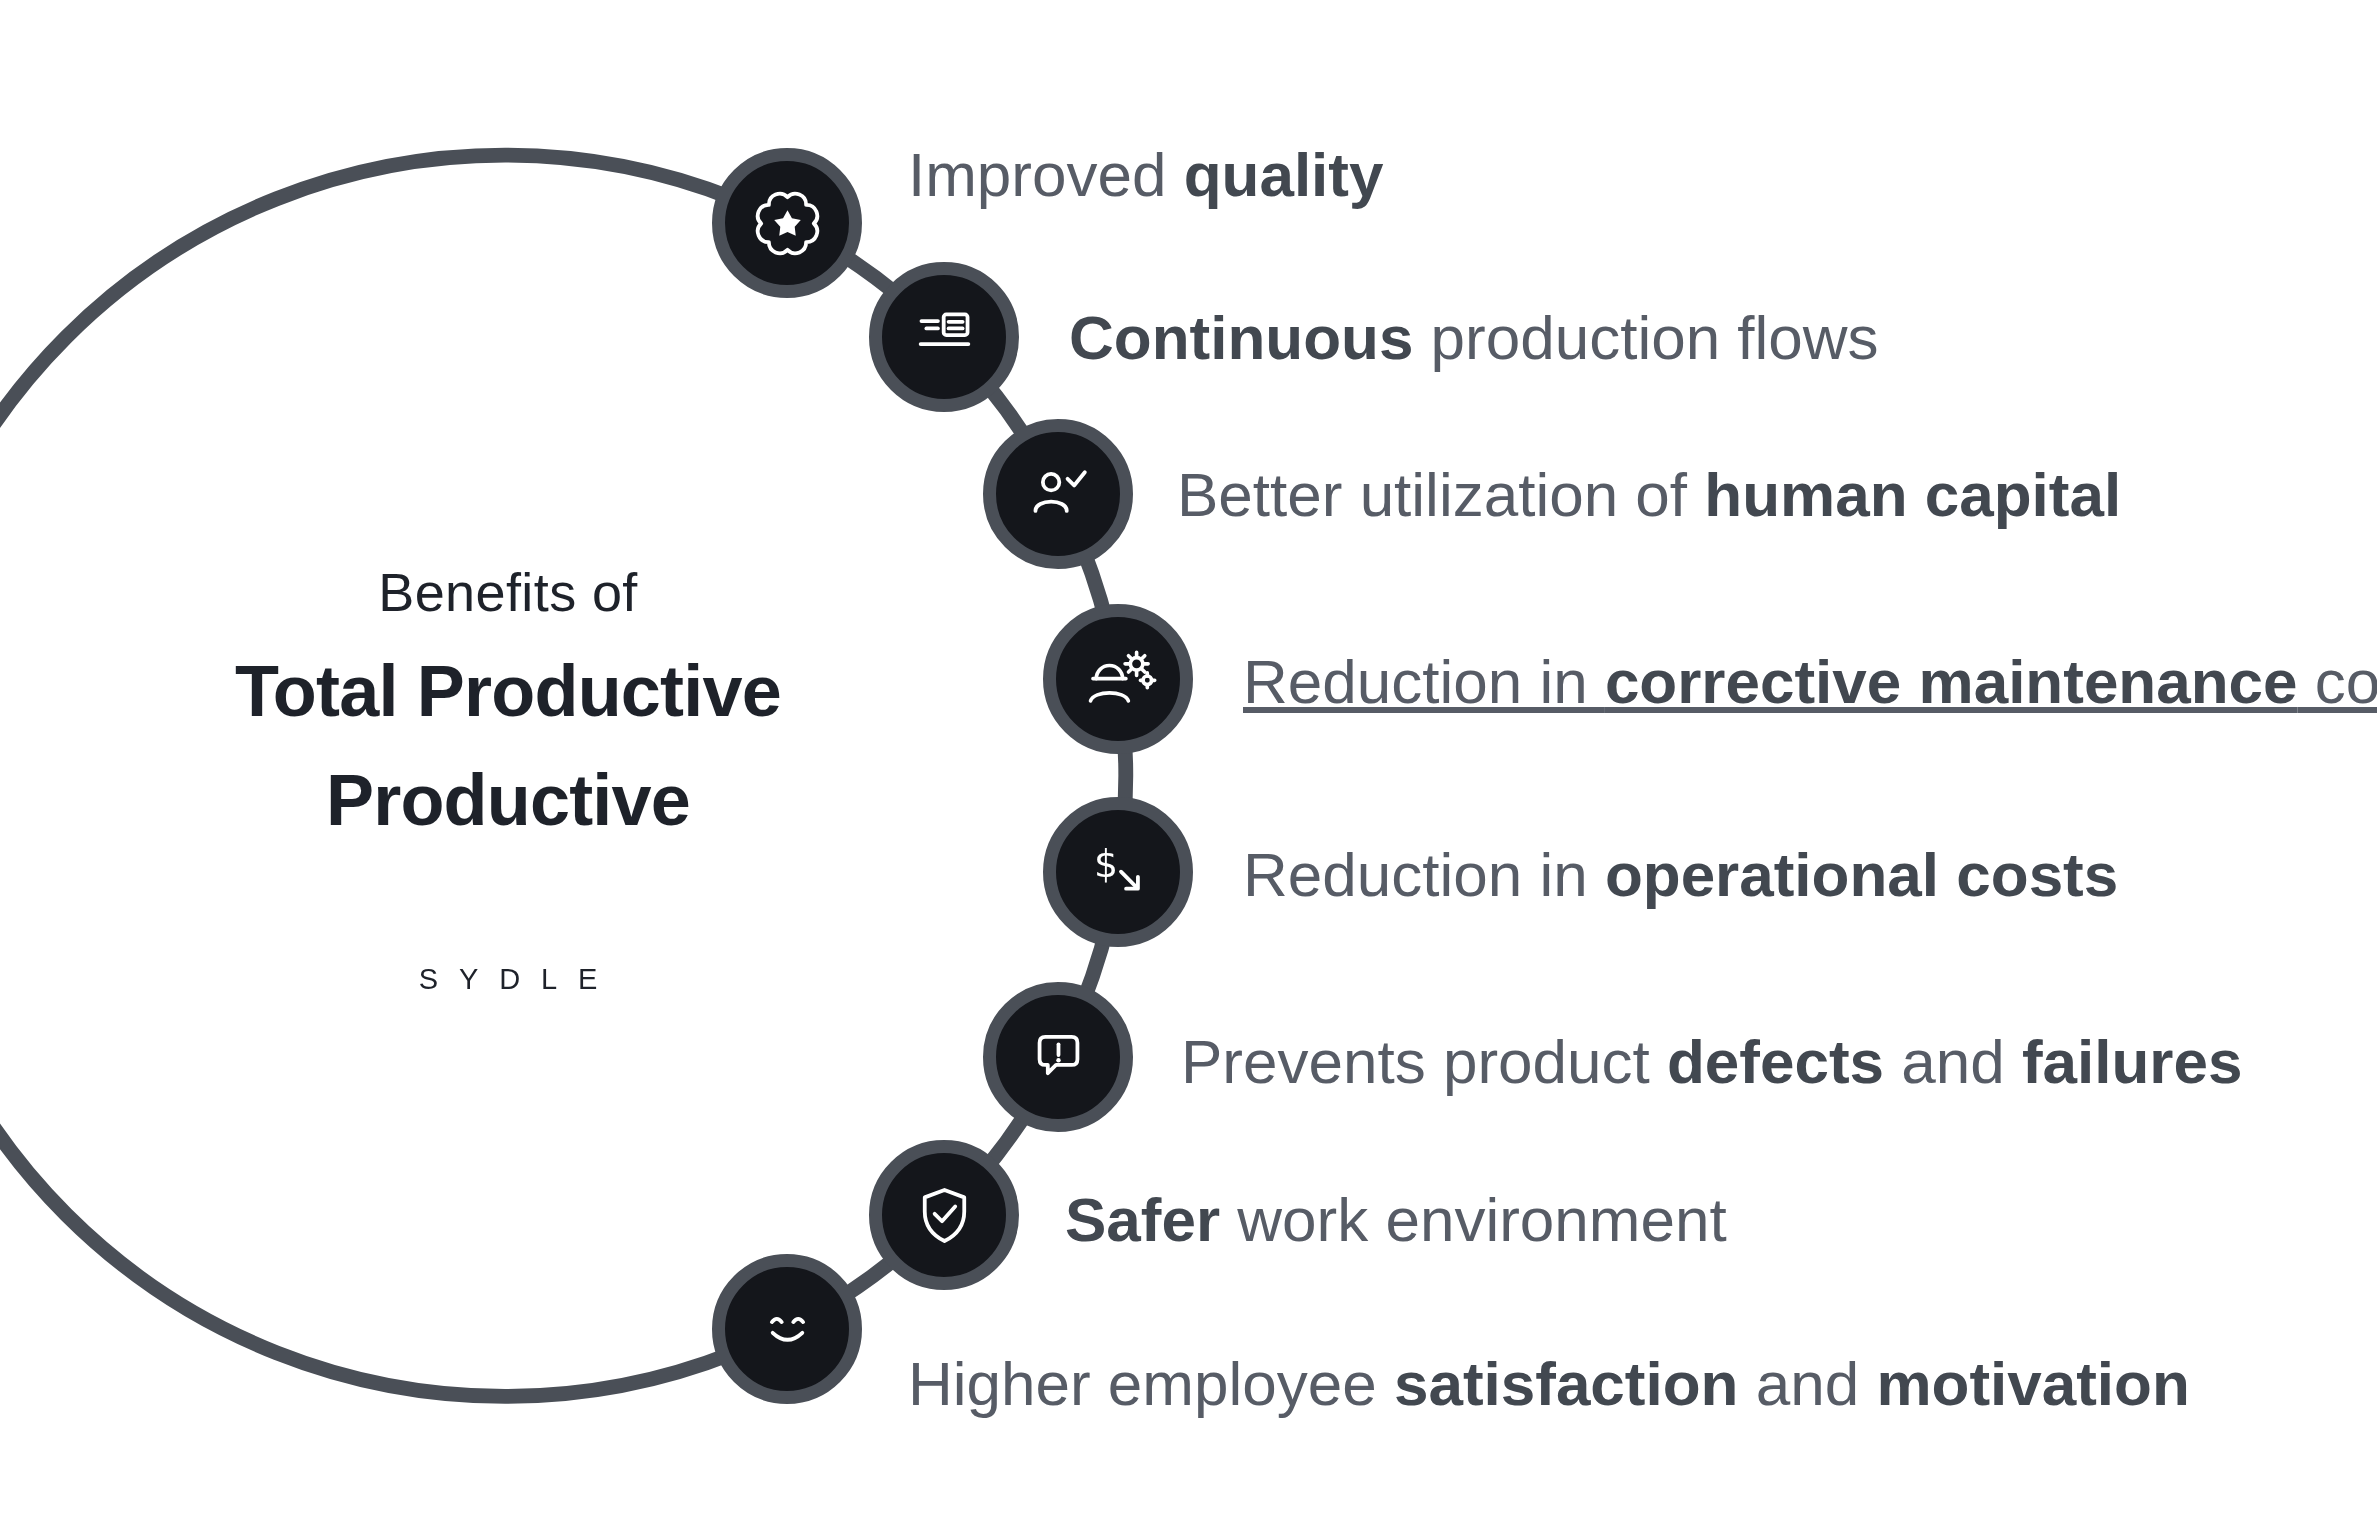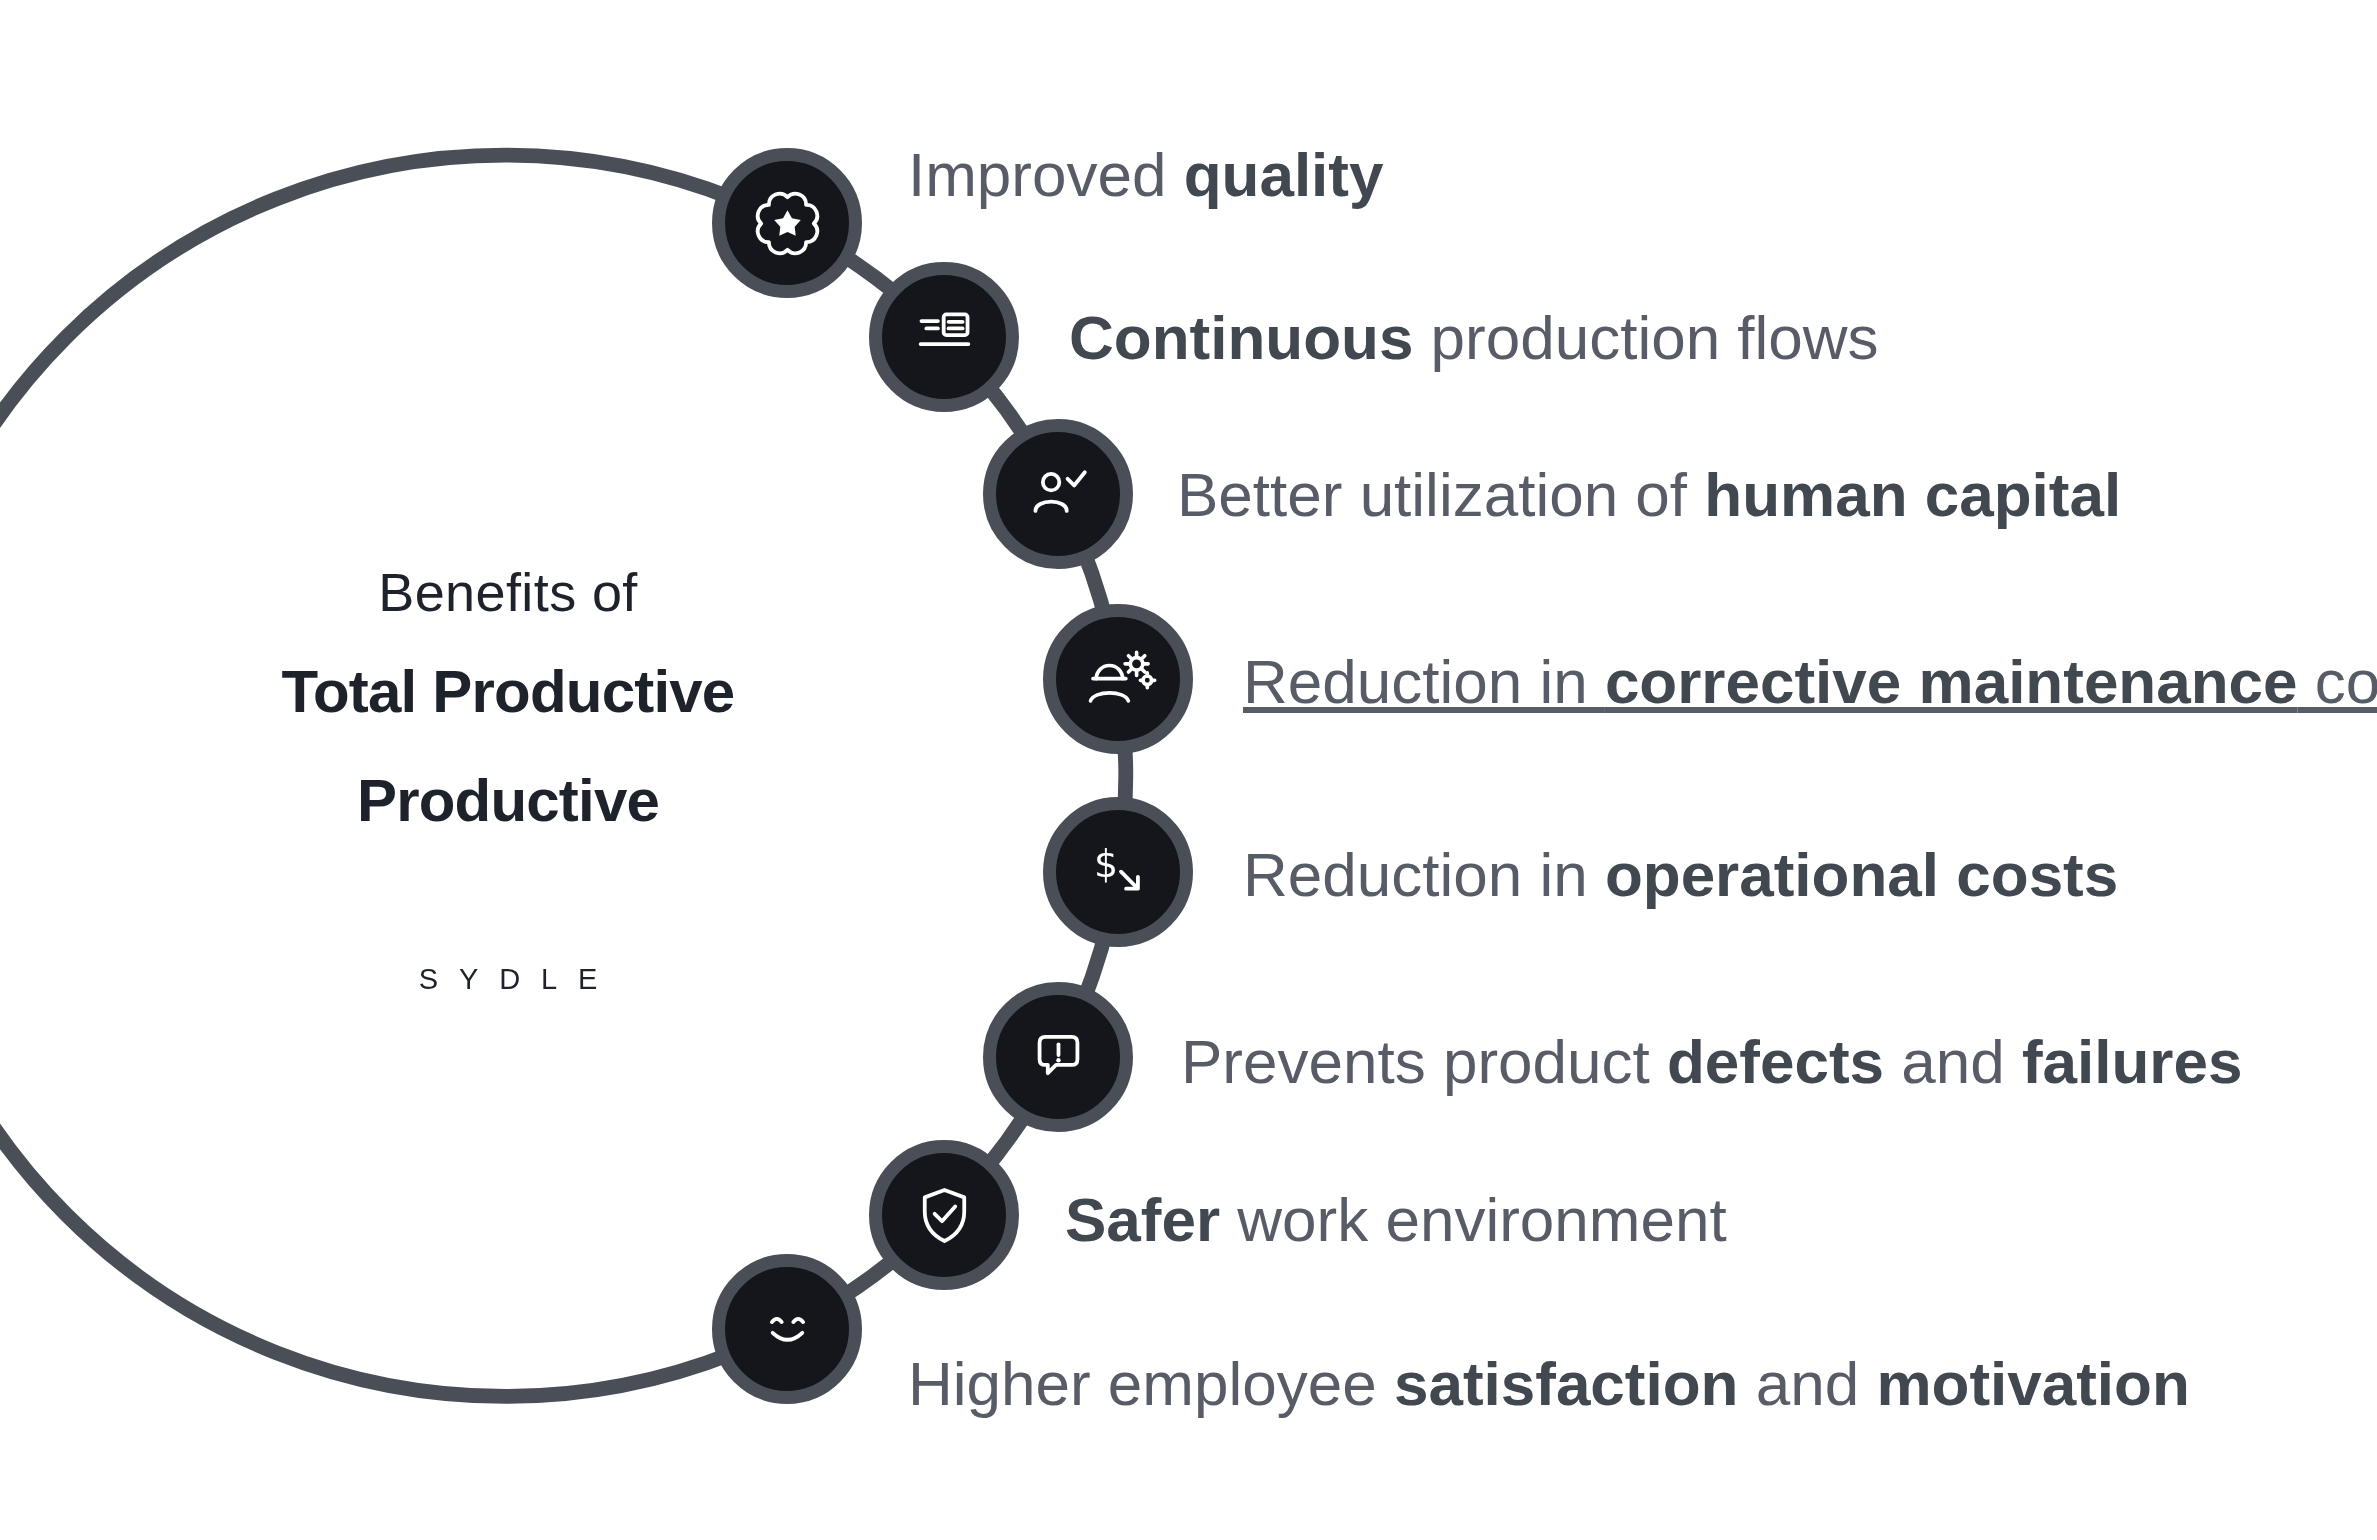--- a/index.html
+++ b/index.html
@@ -14,21 +14,21 @@
   .arc-layer { position:absolute; left:0; top:0; width:2377px; height:1540px; }
 
   
   .panel { position:absolute; left:50px; top:0; width:916px; height:1084px; text-align:center; }
   .eyebrow {
     position:absolute; top:561px; width:100%;
     font-size:54px; font-weight:400; color:var(--title,#1e222a); letter-spacing:0.4px;
   }
   .title {
     position:absolute; top:637px; width:100%;
-    font-size:60px; font-weight:700; line-height:109px;
+    font-size:72px; font-weight:700; line-height:109px;
     color:var(--title,#1e222a); letter-spacing:-0.8px;
   }
   .brand {
     position:absolute; top:963px; width:100%;
     font-size:29px; font-weight:500; color:var(--title,#1e222a);
     letter-spacing:0.72em; padding-left:0.72em;
   }
 
   
   .node {

